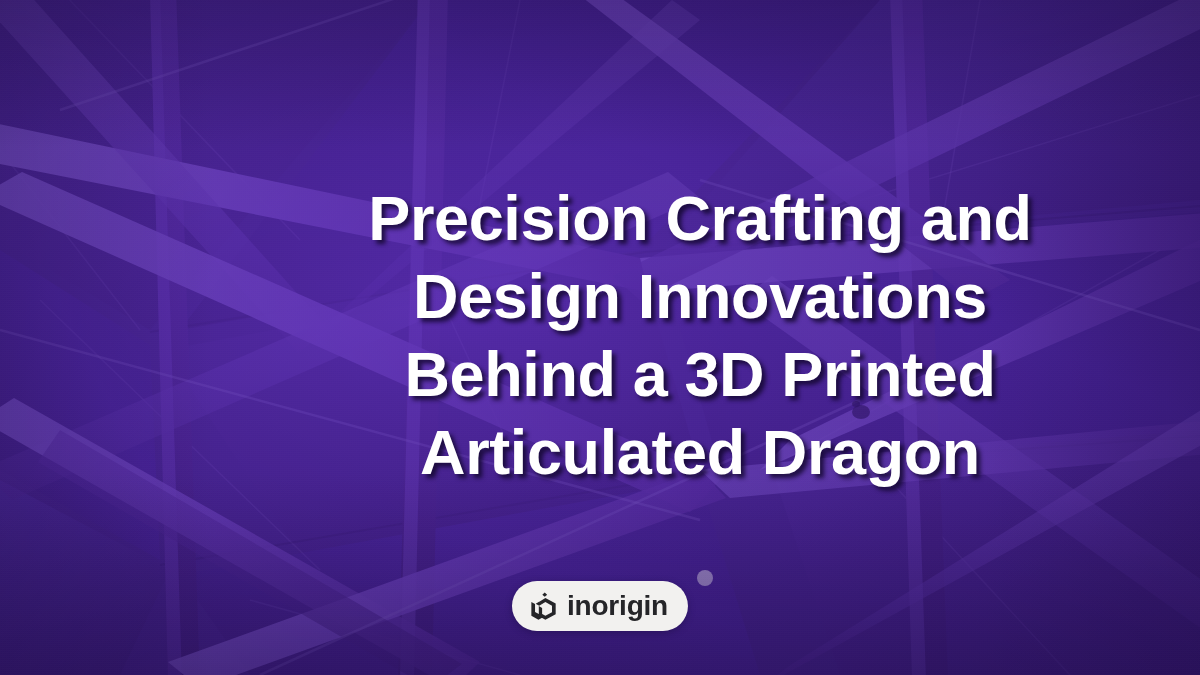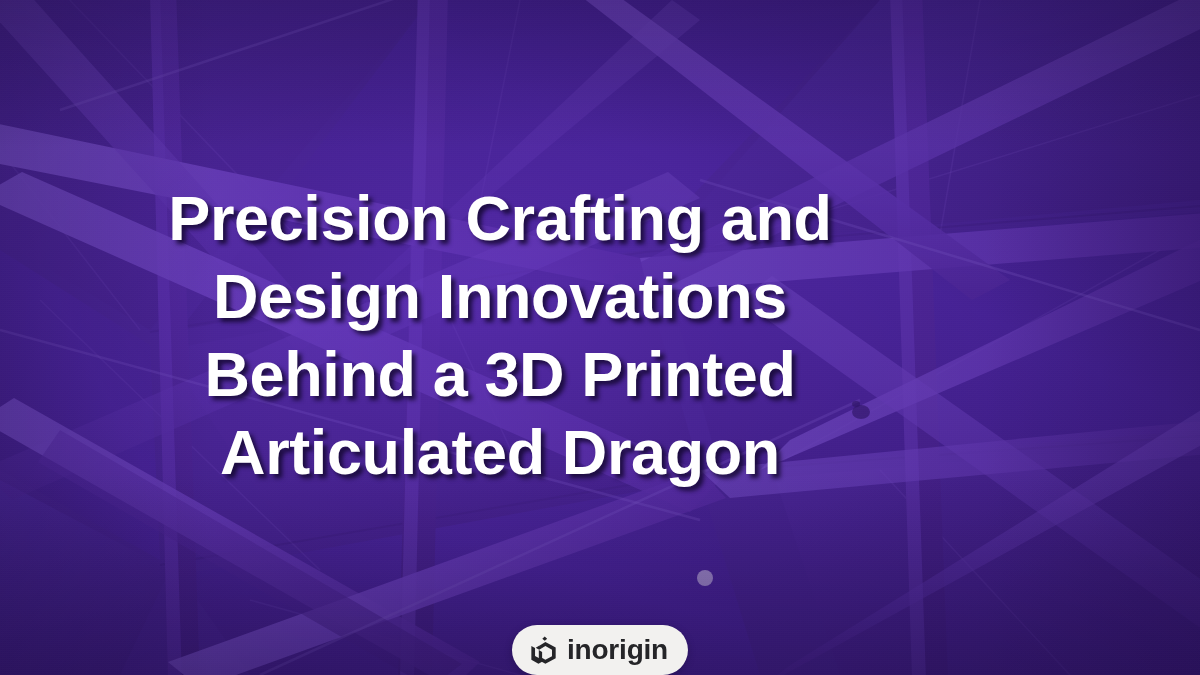--- a/index.html
+++ b/index.html
@@ -55,21 +55,21 @@
       repeating-linear-gradient(90deg, rgba(255,255,255,0.045) 0 1px, rgba(0,0,0,0) 1px 2px);
     pointer-events: none;
   }
 
   
   #content {
     position: absolute;
     inset: 0;
     display: flex;
     flex-direction: column;
-    align-items: flex-start;
+    align-items: flex-end;
     justify-content: center;
     padding-bottom: 6px;
   }
 
   #headline {
     width: 1000px;
     text-align: center;
     color: #ffffff;
     font-family: "Liberation Sans", sans-serif;
     font-weight: bold;
@@ -87,21 +87,20 @@
     transform: translateX(-50%);
     top: 581px;
     height: 50px;
     padding: 0 20px 0 16px;
     background: #f2f1ef;
     border-radius: 25px;
     display: flex;
     align-items: center;
     gap: 8px;
     box-shadow: 0 2px 7px rgba(20,8,48,0.35);
-    margin-top: 44px;
   }
   #logo-mark { display: block; width: 31px; height: 31px; flex: none; }
   #logo-word {
     color: #252528;
     font-family: "Liberation Sans", sans-serif;
     font-weight: bold;
     font-size: 28px;
     line-height: 28px;
     letter-spacing: -0.2px;
   }

